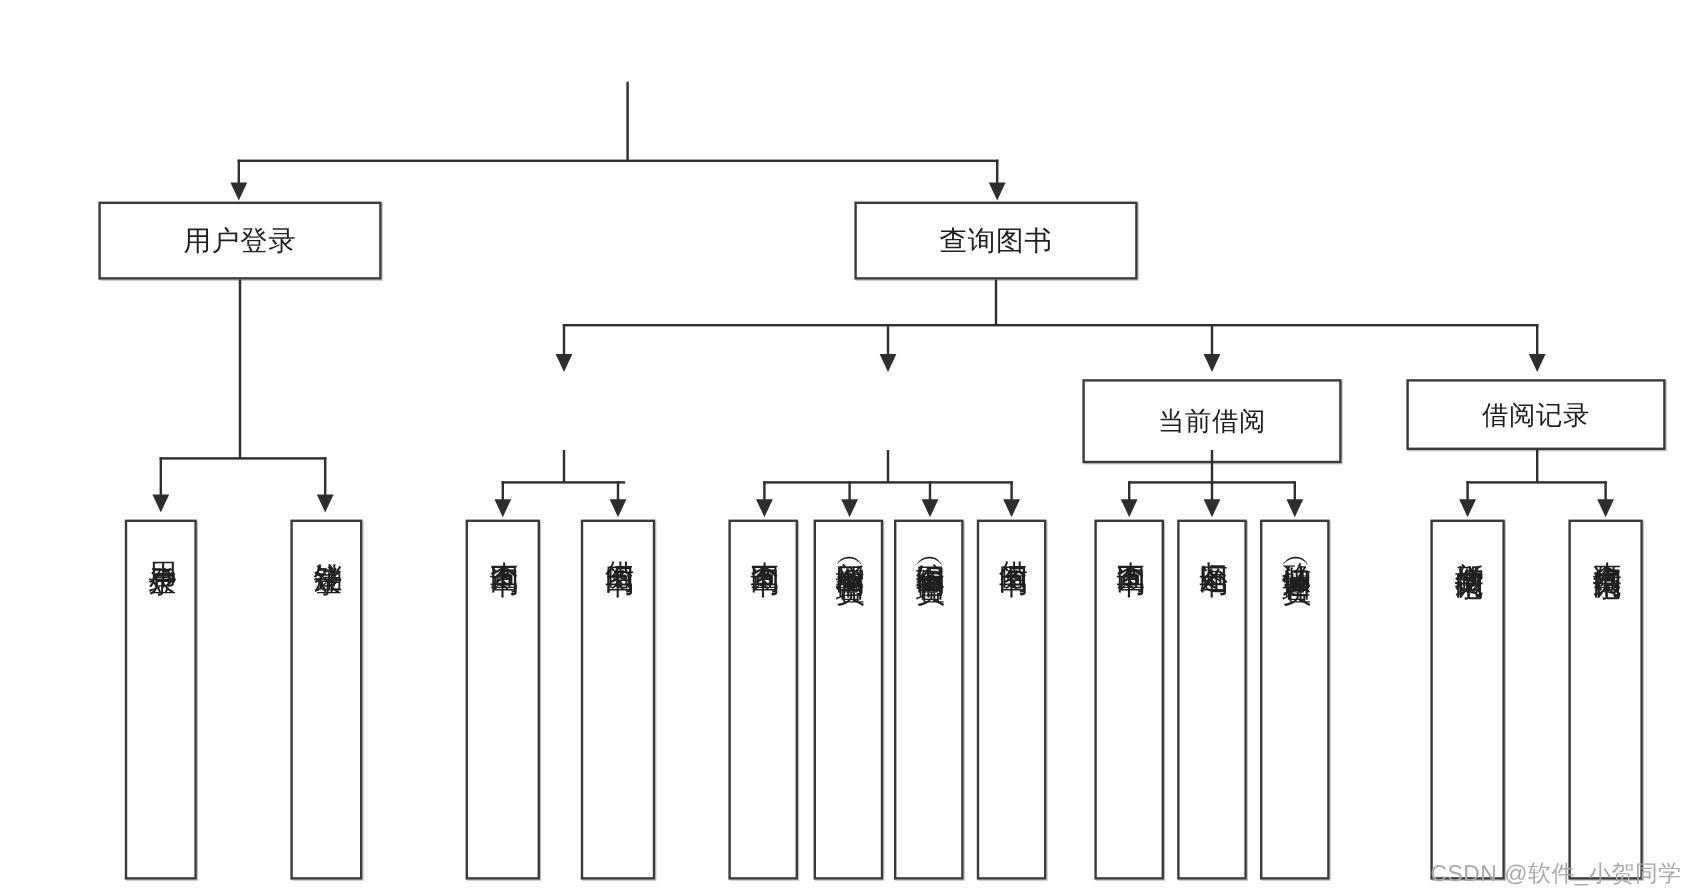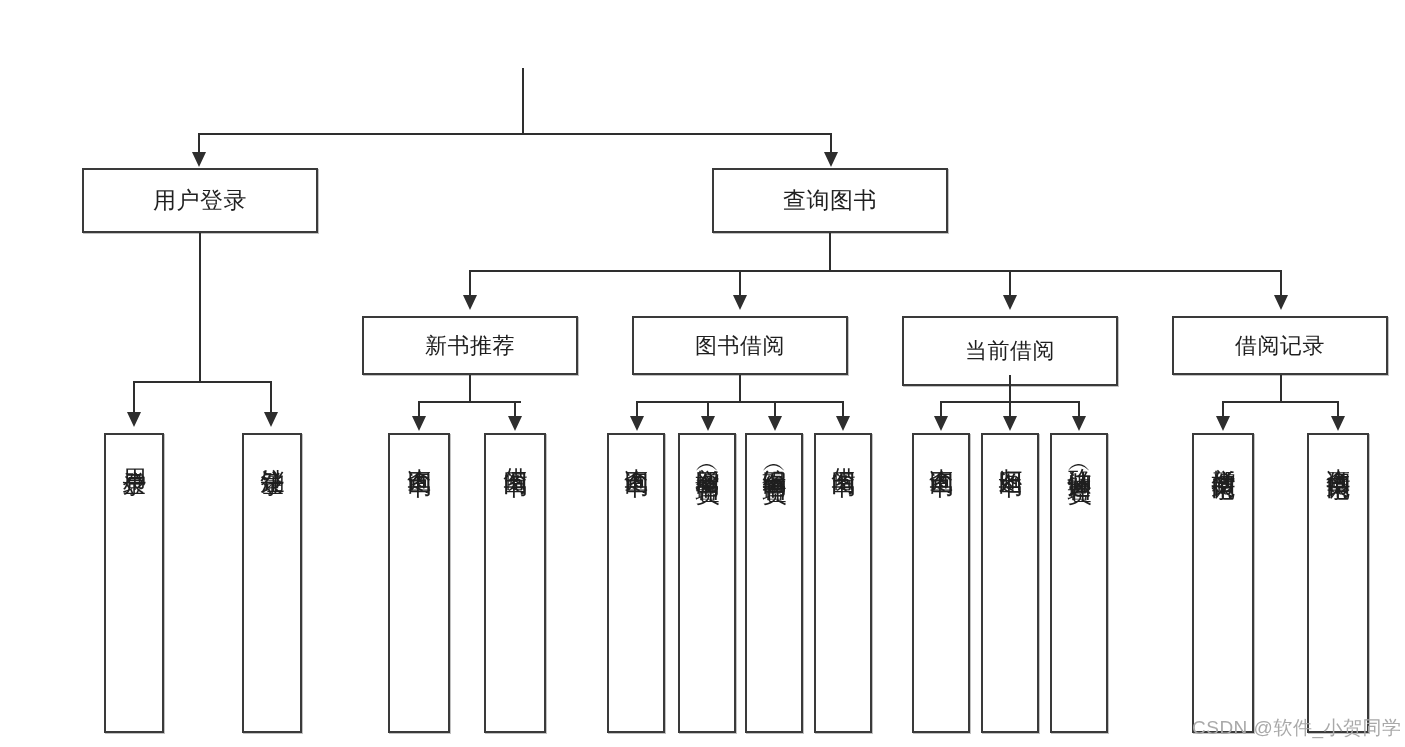--- a/index.html
+++ b/index.html
@@ -119,26 +119,20 @@
   <div class="hline" style="left:469px; top:270px; width:813px; height:2px;"></div>
   <div class="vline" style="left:469px; top:270px; width:2px; height:26px;"></div>
   <div class="arrow" style="left:463px; top:295px;"></div>
   <div class="vline" style="left:739px; top:270px; width:2px; height:26px;"></div>
   <div class="arrow" style="left:733px; top:295px;"></div>
   <div class="vline" style="left:1009px; top:270px; width:2px; height:26px;"></div>
   <div class="arrow" style="left:1003px; top:295px;"></div>
   <div class="vline" style="left:1280px; top:270px; width:2px; height:26px;"></div>
   <div class="arrow" style="left:1274px; top:295px;"></div>
 
-  <div class="node lvl3" style="left:362px; top:316px; width:216px; height:59px;">
-    <span class="label">新书推荐</span>
-  </div>
-  <div class="node lvl3" style="left:632px; top:316px; width:216px; height:59px;">
-    <span class="label">图书借阅</span>
-  </div>
   <div class="node lvl3" style="left:902px; top:316px; width:216px; height:70px;">
     <span class="label">当前借阅</span>
   </div>
   <div class="node lvl3" style="left:1172px; top:316px; width:216px; height:59px;">
     <span class="label">借阅记录</span>
   </div>
 
   <div class="vline" style="left:469px; top:375px; width:2px; height:27px;"></div>
   <div class="hline" style="left:418px; top:401px; width:103px; height:2px;"></div>
   <div class="vline" style="left:418px; top:401px; width:2px; height:16px;"></div>

